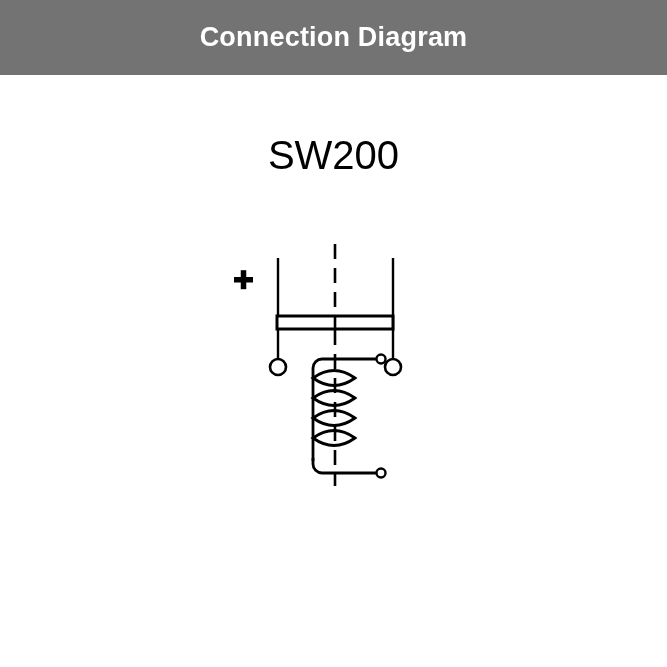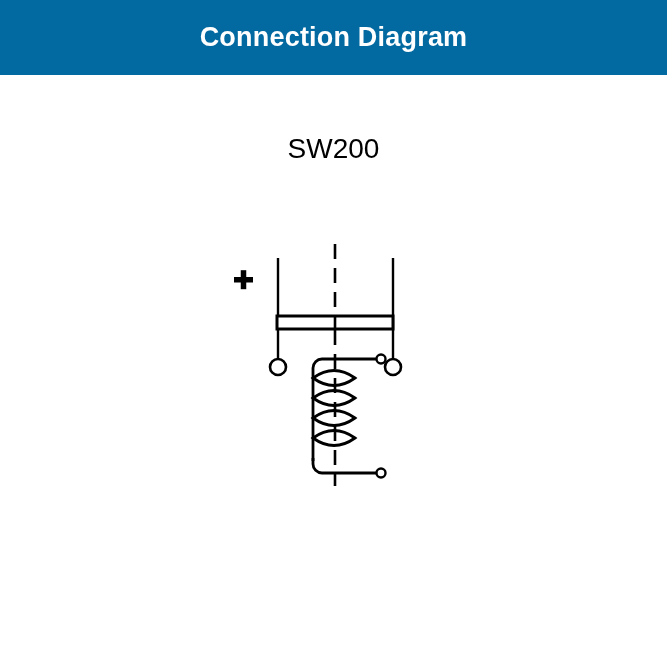--- a/index.html
+++ b/index.html
@@ -21,21 +21,21 @@
     height: 667px;
     background: #ffffff;
   }
   
   .header-bar {
     position: absolute;
     left: 0;
     top: 0;
     width: 667px;
     height: 75px;
-    background: #0369a1;
+    background: #737373;
     display: flex;
     align-items: center;
     justify-content: center;
   }
   .header-title {
     color: #ffffff;
     font-family: "Liberation Sans", sans-serif;
     font-size: 27px;
     font-weight: bold;
     letter-spacing: 0.2px;
@@ -52,21 +52,21 @@
     height: 592px;
     background: #ffffff;
   }
   .component-label {
     position: absolute;
     left: 0;
     top: 58px;
     width: 667px;
     text-align: center;
     font-family: "Liberation Sans", sans-serif;
-    font-size: 28px;
+    font-size: 40px;
     font-weight: normal;
     color: #000000;
     user-select: none;
   }
   .schematic-svg {
     position: absolute;
     left: 0;
     top: 0;
   }
 </style>

